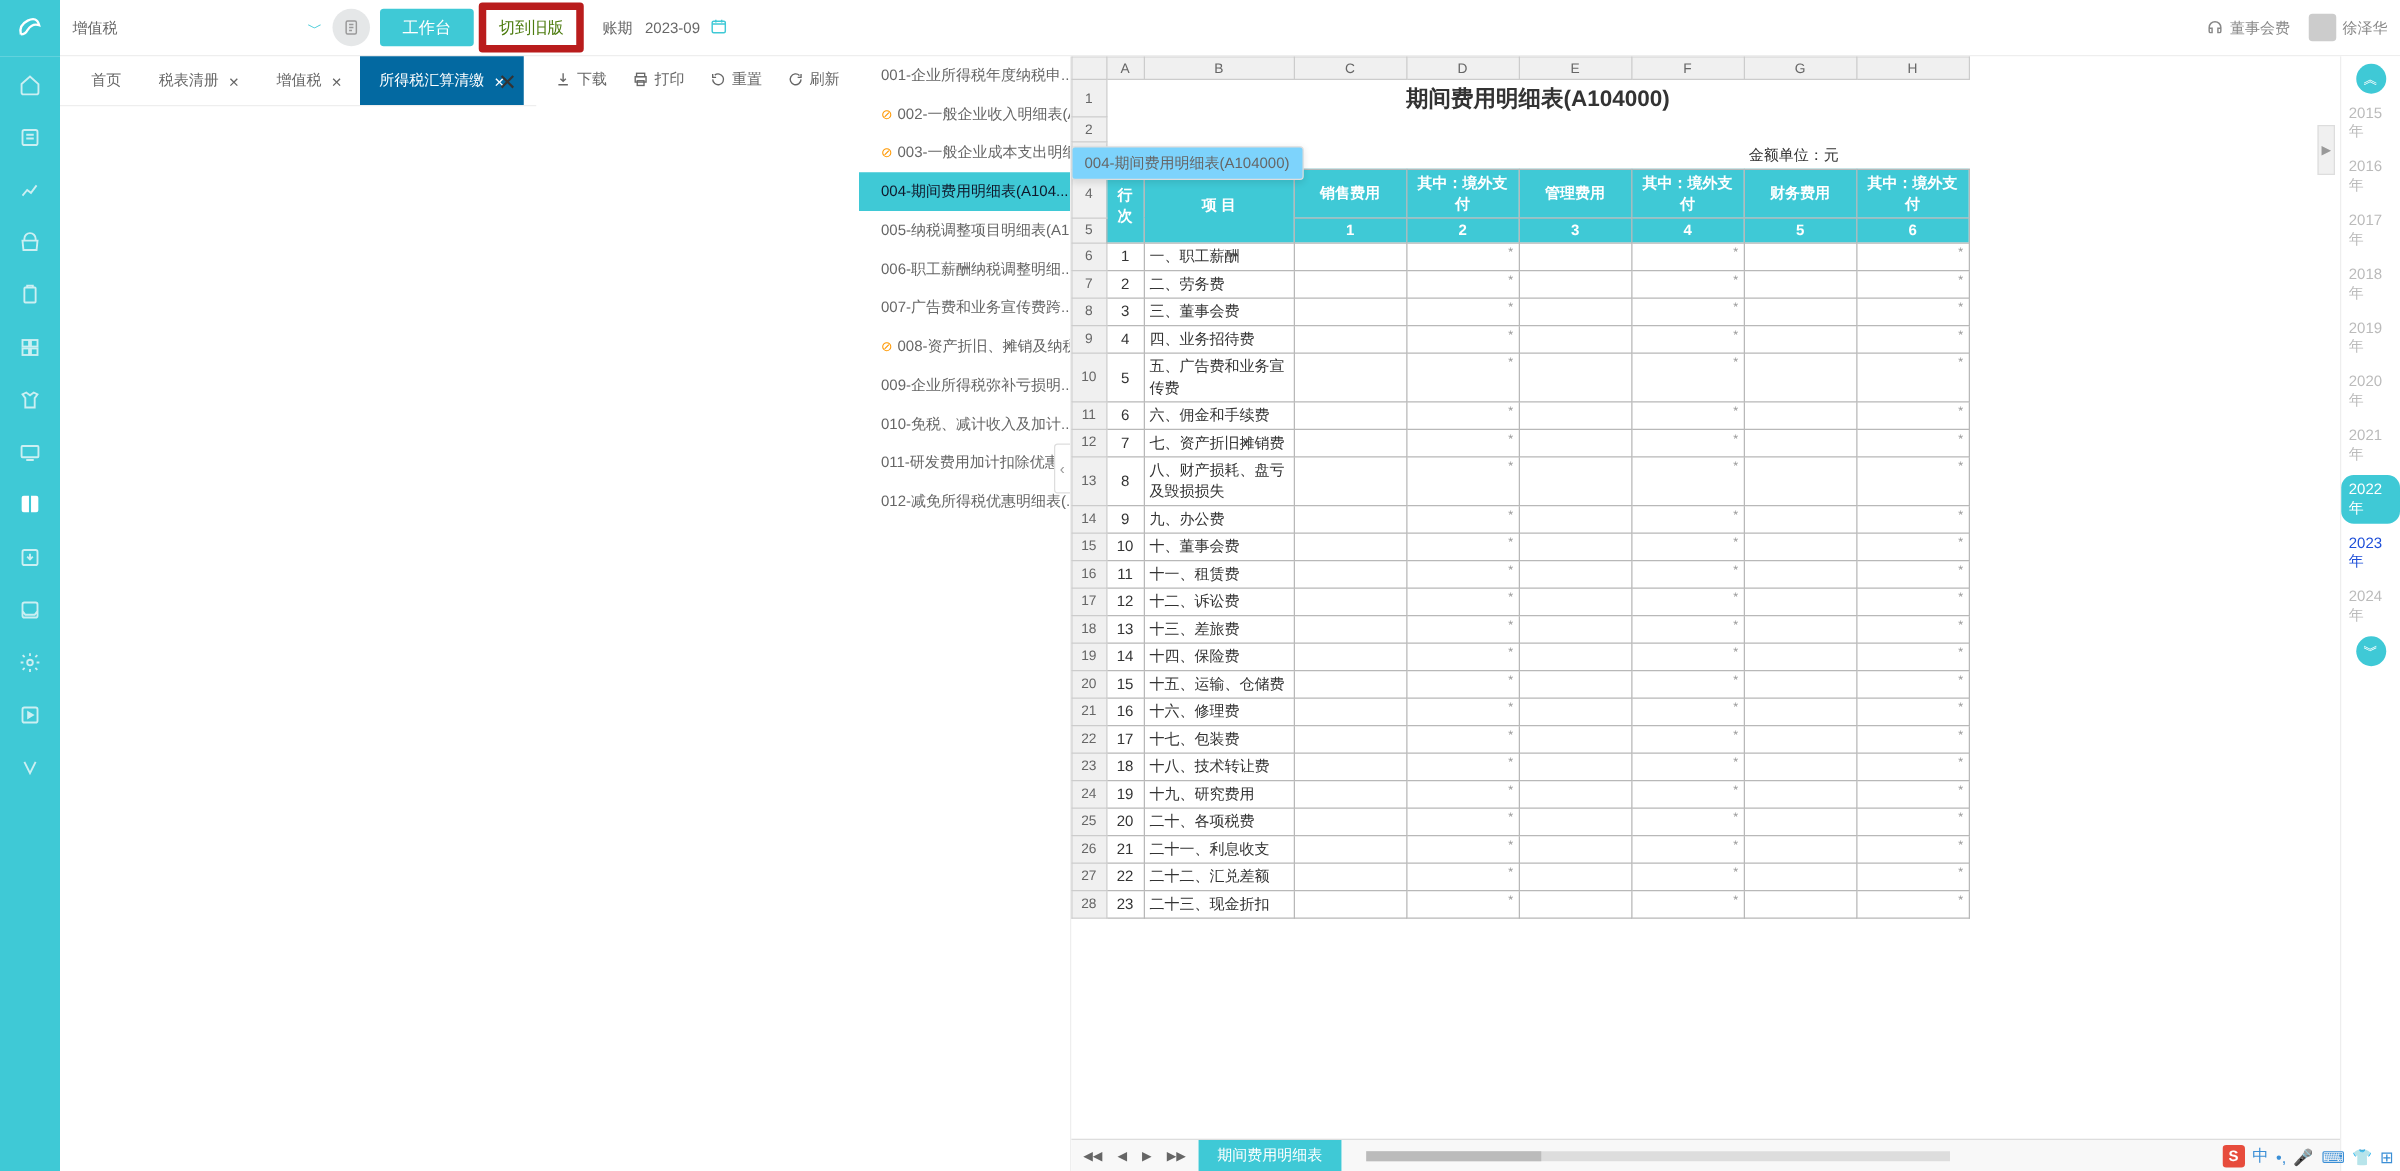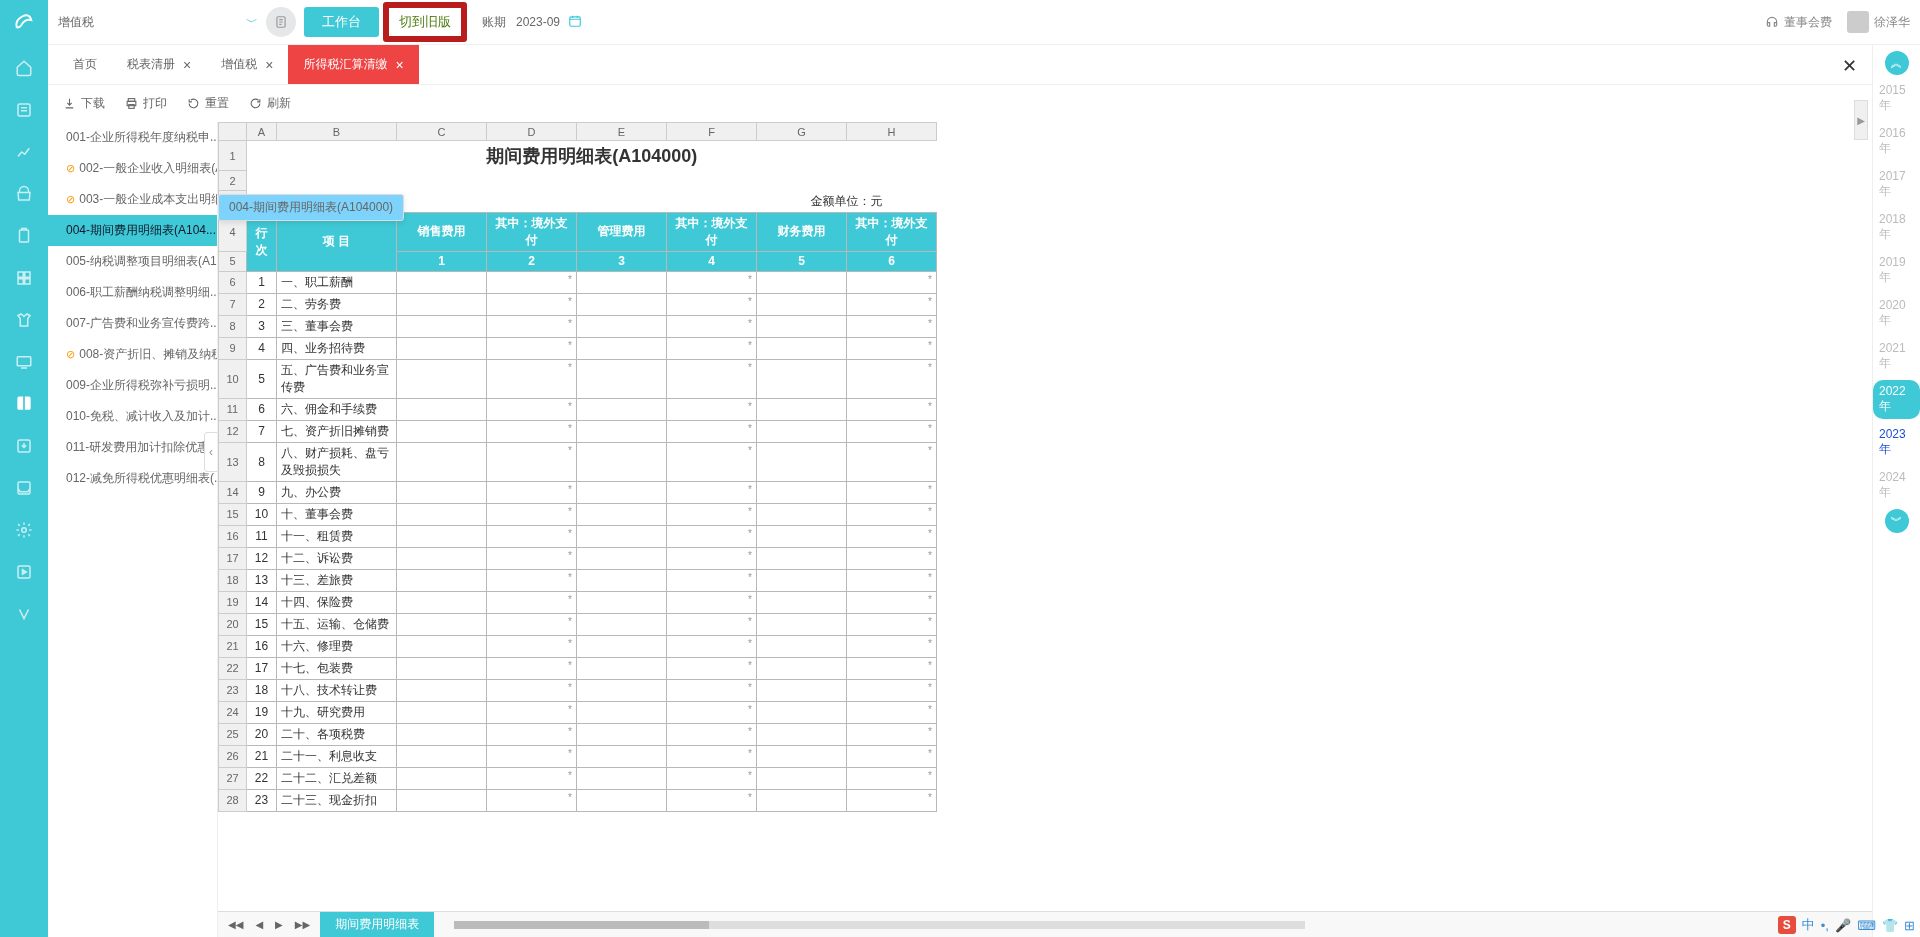--- a/index.html
+++ b/index.html
@@ -17,24 +17,24 @@
 .period-val { margin-left:10px; color:#666; }
 .cal-ic { margin-left:8px; color:#3fc9d6; cursor:pointer; }
 .spacer { flex:1; }
 .top-right { display:flex; align-items:center; gap:15px; color:#888; }
 .top-right-item { display:flex; align-items:center; gap:5px; cursor:pointer; }
 .avatar { width:22px; height:22px; background:#ccc; border-radius:3px; }
 .main { display:flex; height:calc(100vh - 45px); }
 .sidebar { width:48px; background:#3fc9d6; display:flex; flex-direction:column; align-items:center; padding-top:12px; gap:20px; }
 .side-ic { width:22px; height:22px; color:#cceff2; cursor:pointer; display:flex; align-items:center; justify-content:center; }
 .side-ic.active { color:#fff; }
-.content { flex:1; display:flex; flex-direction:column; }
+.content { flex:1; display:flex; flex-direction:row; }
 .tabbar { height:40px; display:flex; align-items:stretch; border-bottom:1px solid #eee; padding:0 10px; position:relative; }
 .tab { padding:0 15px; display:flex; align-items:center; gap:8px; cursor:pointer; color:#666; border-right:0; }
-.tab.active { background:#ef4444; color:#fff; }
+.tab.active { background:#0369a1; color:#fff; }
 .tab-close { font-size:14px; cursor:pointer; }
 .tab-far-close { position:absolute; right:15px; top:10px; font-size:18px; cursor:pointer; color:#333; }
 .notice-bar { padding:10px 15px; display:flex; justify-content:space-between; align-items:flex-start; }
 .notice { color:#f56c6c; font-size:12px; line-height:1.6; max-width:680px; }
 .actions { display:flex; gap:20px; color:#666; }
 .act { display:flex; align-items:center; gap:5px; cursor:pointer; }
 .body-row { flex:1; display:flex; overflow:hidden; }
 .nav-list { width:170px; border-right:1px solid #eee; overflow-y:auto; position:relative; }
 .nav-item { padding:7px 10px 7px 18px; font-size:12px; color:#666; cursor:pointer; white-space:nowrap; overflow:hidden; text-overflow:ellipsis; display:flex; align-items:center; gap:4px; }
 .nav-item.active { background:#3fc9d6; color:#0f172a; }
@@ -46,21 +46,21 @@
 table { border-collapse:collapse; table-layout:fixed; }
 .colhdr th { background:#f0f0f0; border:1px solid #ccc; font-weight:normal; color:#666; font-size:11px; height:18px; text-align:center; }
 .colhdr th.corner { width:28px; }
 .rowhdr { background:#f0f0f0; border:1px solid #ccc; text-align:center; font-size:11px; color:#666; width:28px; }
 td { border:1px solid #b8b8b8; height:20px; padding:2px 4px; font-size:12px; }
 td.teal { background:#3fc9d6; color:#fff; text-align:center; font-weight:bold; }
 td.num { text-align:center; }
 td.star { text-align:right; color:#999; font-size:10px; vertical-align:top; }
 .title-row td { border:1px solid #ccc; }
 .title-cell { text-align:center; font-size:18px; font-weight:bold; height:30px !important; border:none !important; }
-.unit-cell { text-align:center; font-size:12px; }
+.unit-cell { text-align:left; font-size:12px; }
 .sheet-tabs { height:26px; display:flex; align-items:center; border-top:1px solid #ddd; background:#f8f8f8; }
 .sheet-nav { display:flex; padding:0 5px; gap:2px; }
 .sheet-nav span { padding:0 5px; cursor:pointer; color:#666; font-size:10px; }
 .sheet-tab { padding:3px 14px; background:#3fc9d6; color:#fff; font-size:12px; border:1px solid #3fc9d6; cursor:pointer; }
 .hscroll { flex:1; margin-left:20px; height:14px; }
 .hscroll-inner { width:60%; height:8px; background:#ddd; margin-top:3px; position:relative; }
 .hscroll-thumb { position:absolute; left:0; width:30%; height:8px; background:#bbb; }
 .year-rail { width:48px; background:#fff; display:flex; flex-direction:column; align-items:center; padding-top:6px; gap:4px; border-left:1px solid #eee; }
 .year-btn { width:24px; height:24px; border-radius:50%; background:#3fc9d6; color:#fff; display:flex; align-items:center; justify-content:center; cursor:pointer; font-size:12px; }
 .year { font-size:12px; color:#bbb; padding:4px 6px; cursor:pointer; border-radius:10px; }

